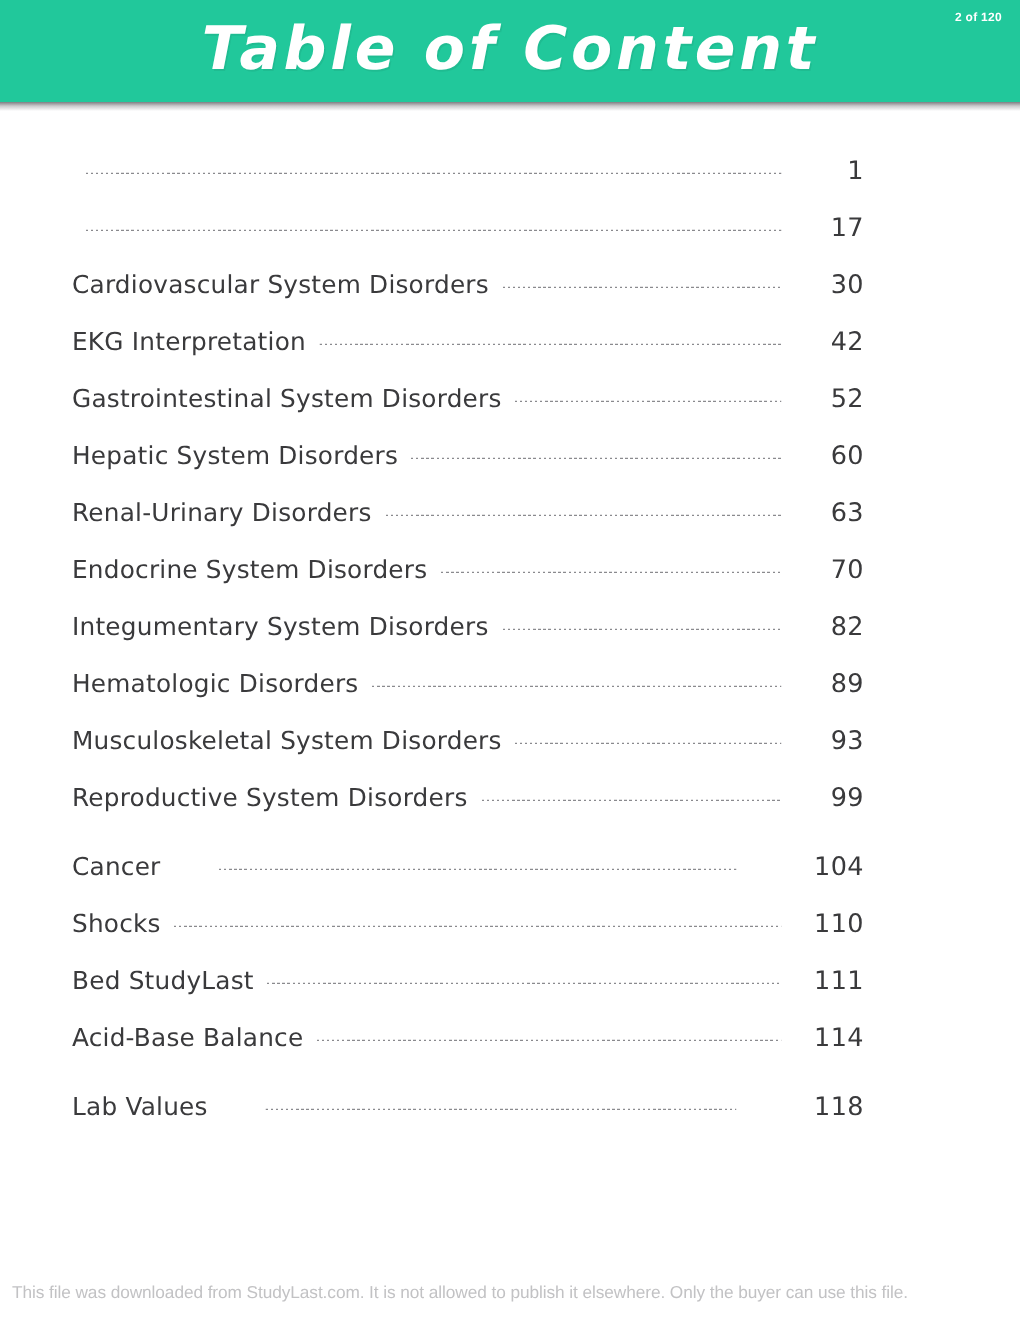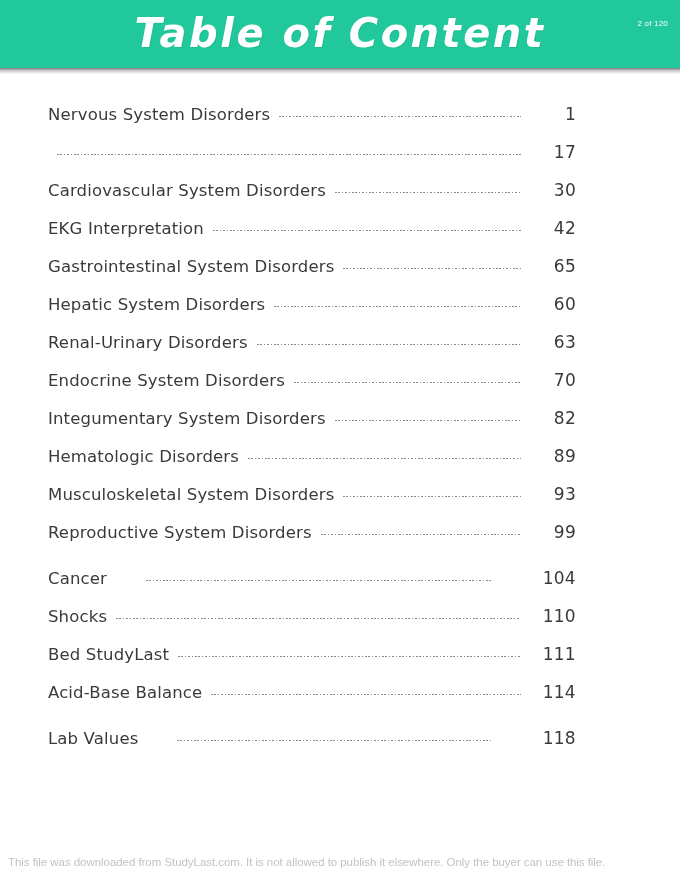--- a/index.html
+++ b/index.html
@@ -41,23 +41,22 @@
     text-shadow: 1px 1px 0 rgba(0,0,0,0.06);
     white-space: nowrap;
   }
   .page-counter {
     position: absolute;
     right: 12px;
     top: 7px;
     color: #ffffff;
     font-family: "Liberation Sans", sans-serif;
     font-size: 8px;
-    font-weight: normal;
+    font-weight: bold;
     letter-spacing: 0.2px;
-    margin-top: 12px;
   }
   .header-shadow {
     position: absolute;
     top: 68px;
     left: 0;
     width: 680px;
     height: 6px;
     background: linear-gradient(to bottom,
                 rgba(90,90,95,0.78) 0%,
                 rgba(140,140,145,0.45) 45%,
@@ -135,42 +134,41 @@
 <body>
 
 <div class="header-band">
   <div class="header-title">Table of Content</div>
   <div class="page-counter">2 of 120</div>
 </div>
 <div class="header-shadow"></div>
 
 <div class="toc" id="toc-list">
     <div class="toc-row">
-      <span class="toc-label">Nervous System Disorders</span>
       <span class="toc-leader"></span>
       <span class="toc-page">1</span>
     </div>
     <div class="toc-row">
       <span class="toc-leader"></span>
       <span class="toc-page">17</span>
     </div>
     <div class="toc-row">
       <span class="toc-label">Cardiovascular System Disorders</span>
       <span class="toc-leader"></span>
       <span class="toc-page">30</span>
     </div>
     <div class="toc-row">
       <span class="toc-label">EKG Interpretation</span>
       <span class="toc-leader"></span>
       <span class="toc-page">42</span>
     </div>
     <div class="toc-row">
       <span class="toc-label">Gastrointestinal System Disorders</span>
       <span class="toc-leader"></span>
-      <span class="toc-page">65</span>
+      <span class="toc-page">52</span>
     </div>
     <div class="toc-row">
       <span class="toc-label">Hepatic System Disorders</span>
       <span class="toc-leader"></span>
       <span class="toc-page">60</span>
     </div>
     <div class="toc-row">
       <span class="toc-label">Renal-Urinary Disorders</span>
       <span class="toc-leader"></span>
       <span class="toc-page">63</span>

